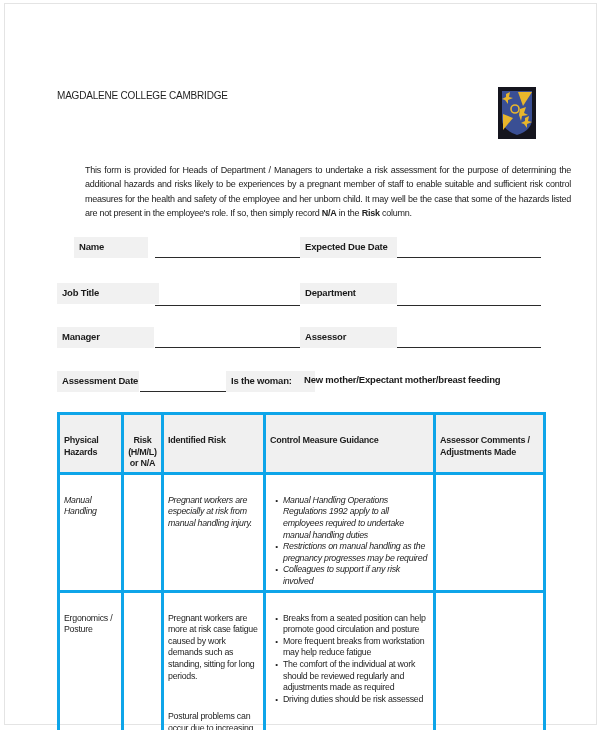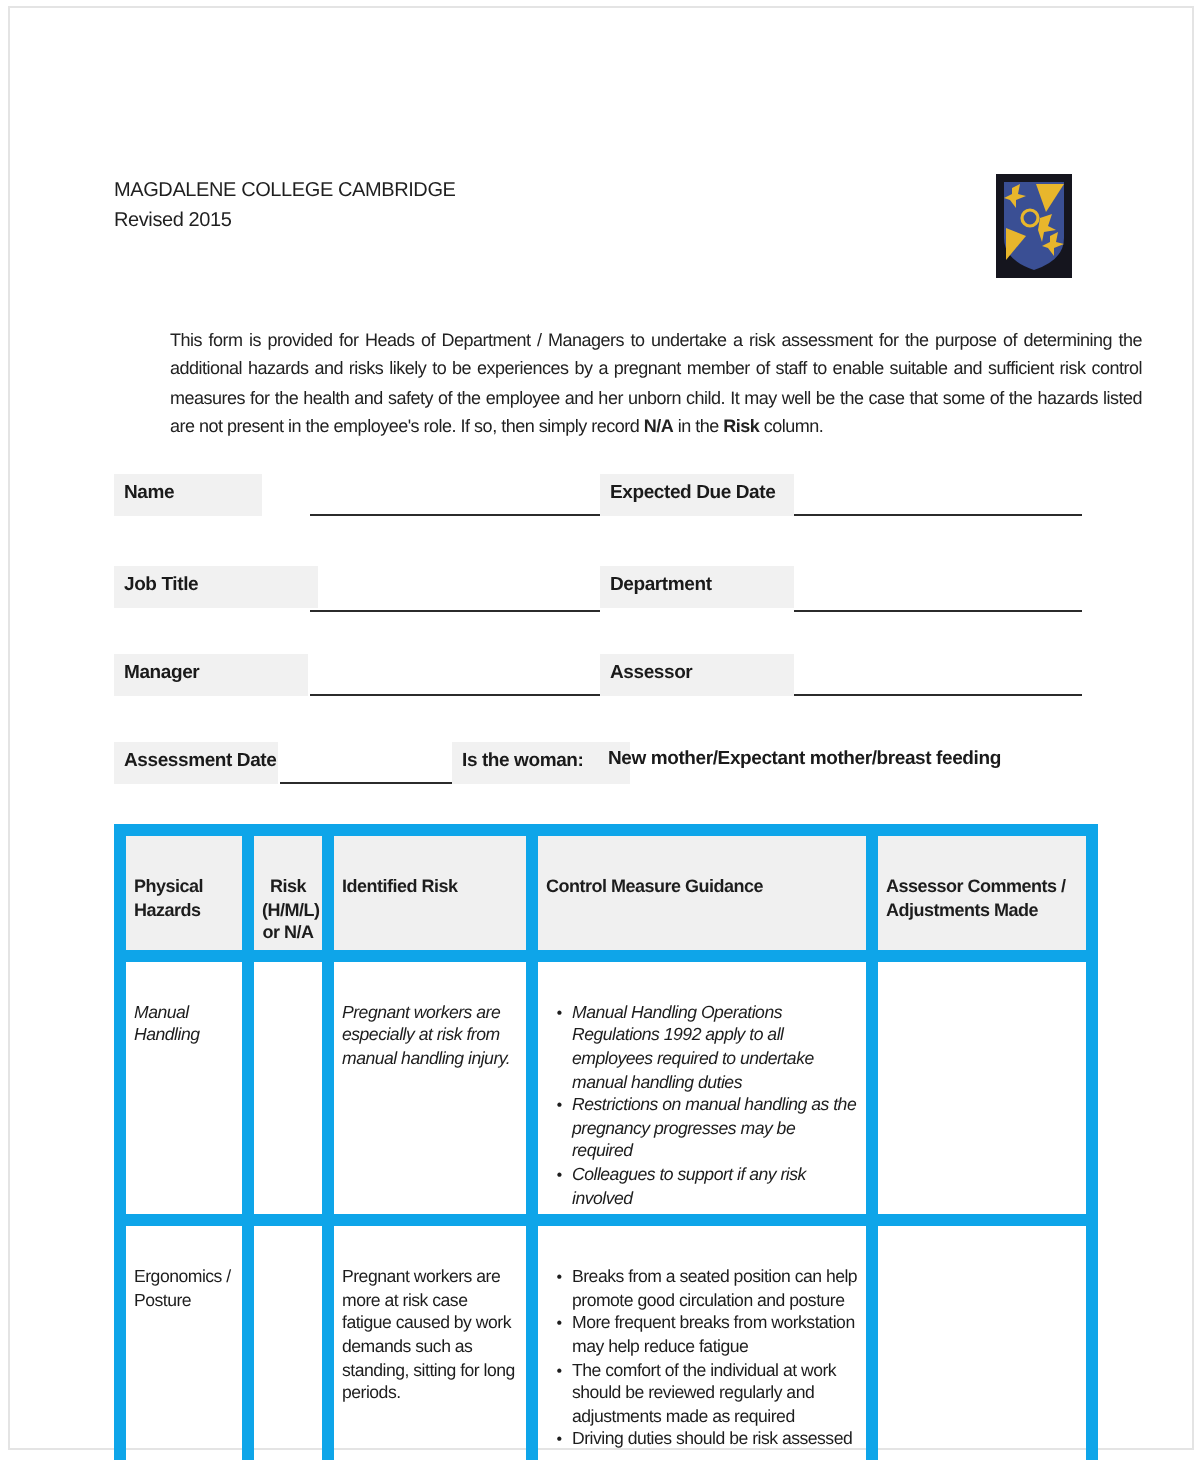--- a/index.html
+++ b/index.html
@@ -44,58 +44,57 @@
   }
   
   .hazards {
     position:absolute; left:57px; top:412px; width:486px;
     border-collapse:collapse; table-layout:fixed;
   }
   .hazards col.c1{width:64px;} .hazards col.c2{width:40px;}
   .hazards col.c3{width:102px;} .hazards col.c4{width:170px;}
   .hazards col.c5{width:110px;}
   .hazards th, .hazards td {
-    border:6px solid #0ea5e9; vertical-align:top;
+    border:3px solid #0ea5e9; vertical-align:top;
     padding:20px 4px 2px 4px;
     font-size:8.8px; line-height:11.6px; letter-spacing:-0.25px;
     text-align:left; color:#1d1d1d;
   }
   .hazards th { background:#f0f0f0; font-size:9px; height:40px; }
   .hazards th.center { text-align:center; }
   .hazards tr.r1 { height:93px;font-style:italic; }
   .hazards tr.r2 { height:112px; }
   .bullet { display:flex; }
   .bullet .blt { flex:none; width:13px; text-align:center; font-size:8px; line-height:11.6px; }
   .bullet .btxt { flex:1; }
   .para2 { display:block; margin-top:29px; }
 </style>
 </head>
 <body>
 
 <div class="page-border"></div>
 
 <div class="title-block">
   <div>MAGDALENE COLLEGE CAMBRIDGE</div>
-  <div>Revised 2015</div>
 </div>
 
 <svg class="crest" viewBox="0 0 38 52" aria-hidden="true">
   <rect x="0" y="0" width="38" height="52" fill="#15151e"></rect>
   <path d="M4 4 H34 V32 Q34 43 19 48 Q4 43 4 32 Z" fill="#3a4f94"></path>
   <polygon points="20,5 34,5 25,19" fill="#e8b62c"></polygon>
   <polygon points="15,31 5,43 5,27" fill="#e8b62c"></polygon>
   <polygon points="8,7 12,5 11,10 15,11 10,13 10,17 7,13 4,12 8,10" fill="#e8b62c"></polygon>
   <polygon points="27,31 31,29 30,34 34,35 29,37 29,41 26,37 23,36 27,34" fill="#e8b62c"></polygon>
   <polygon points="22,22 28,20 26,26 30,28 24,29 23,34 21,28" fill="#e8b62c"></polygon>
   <circle cx="17" cy="22" r="4" fill="none" stroke-width="1.6" stroke="#e8b62c"></circle>
 </svg>
 
 <p class="intro"><span>This form is provided for Heads of Department / Managers to undertake a risk assessment for the purpose of determining the additional hazards and risks likely to be experiences by a pregnant member of staff to enable suitable and sufficient risk control measures for the health and safety of the employee and her unborn child. It may well be the case that some of the hazards listed are not present in the employee's role. If so, then simply record </span><b>N/A</b><span> in the </span><b>Risk</b><span> column.</span></p>
 
-<div class="flabel" style="left:57px;top:237px;width:74px">Name</div>
+<div class="flabel" style="left:74px;top:237px;width:74px">Name</div>
 <div class="fline" style="left:155px;top:237px;width:145px"></div>
 <div class="flabel" style="left:300px;top:237px;width:97px">Expected Due Date</div>
 <div class="fline" style="left:397px;top:237px;width:144px"></div>
 
 <div class="flabel" style="left:57px;top:283px;width:102px">Job Title</div>
 <div class="fline" style="left:155px;top:285px;width:145px"></div>
 <div class="flabel" style="left:300px;top:283px;width:97px">Department</div>
 <div class="fline" style="left:397px;top:285px;width:144px"></div>
 
 <div class="flabel" style="left:57px;top:327px;width:97px">Manager</div>

